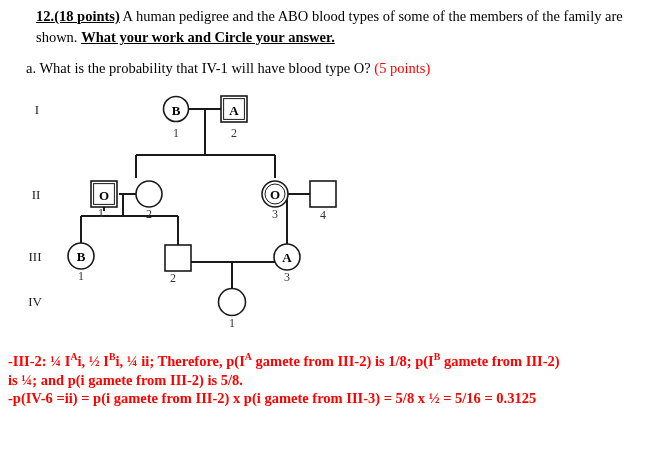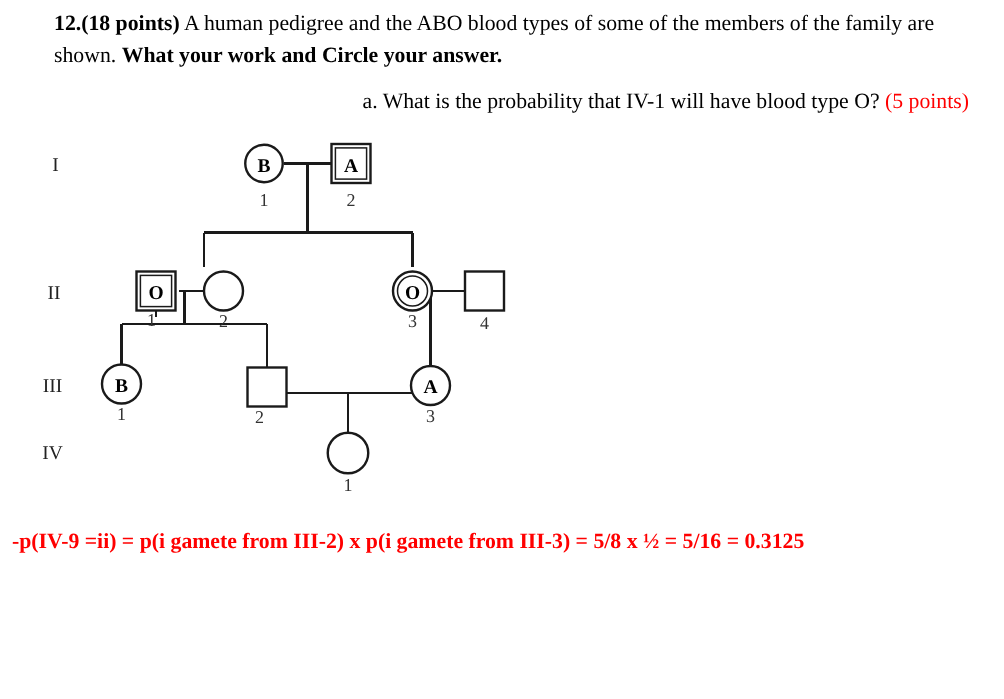--- a/index.html
+++ b/index.html
@@ -18,31 +18,30 @@
 
   
   .qblock {
     position: absolute;
     left: 36px;
     top: 6px;
     width: 600px;
     font-size: 14.5px;
     line-height: 21px;
   }
-  .qblock .bold { font-weight: bold; }
+  .qblock .bold { font-weight: bold; text-decoration: underline; }
   .red { color: #ff0000; }
 
   .part-a {
     position: absolute;
     left: 26px;
     top: 58px;
     width: 620px;
     font-size: 14.5px;
     line-height: 21px;
-    text-align: right;
   }
 
   
   #pedigree {
     position: absolute;
     left: 0;
     top: 86px;
     width: 420px;
     height: 250px;
   }
@@ -162,14 +161,16 @@
   </g>
 
   <text x="37" y="28" text-anchor="middle" font-family="Liberation Serif, serif" font-size="13" fill="#222">I</text>
   <text x="36" y="113" text-anchor="middle" font-family="Liberation Serif, serif" font-size="13" fill="#222">II</text>
   <text x="35" y="175" text-anchor="middle" font-family="Liberation Serif, serif" font-size="13" fill="#222">III</text>
   <text x="35" y="220" text-anchor="middle" font-family="Liberation Serif, serif" font-size="13" fill="#222">IV</text>
 </svg>
 </div>
 
 <div class="answer">
-  <div class="ln">-p(IV-9 =ii) = p(i gamete from III-2) x p(i gamete from III-3) = 5/8 x ½ = 5/16 = 0.3125</div>
+  <div class="ln"><span>-III-2: ¼ I</span><sup>A</sup><span>i, ½ I</span><sup>B</sup><span>i, ¼ ii; Therefore, p(I</span><sup>A</sup><span> gamete from III-2) is 1/8; p(I</span><sup>B</sup><span> gamete from III-2)</span></div>
+  <div class="ln">is ¼;  and p(i gamete from III-2) is 5/8.</div>
+  <div class="ln">-p(IV-6 =ii) = p(i gamete from III-2) x p(i gamete from III-3) = 5/8 x ½ = 5/16 = 0.3125</div>
 </div>
 
 </body></html>

